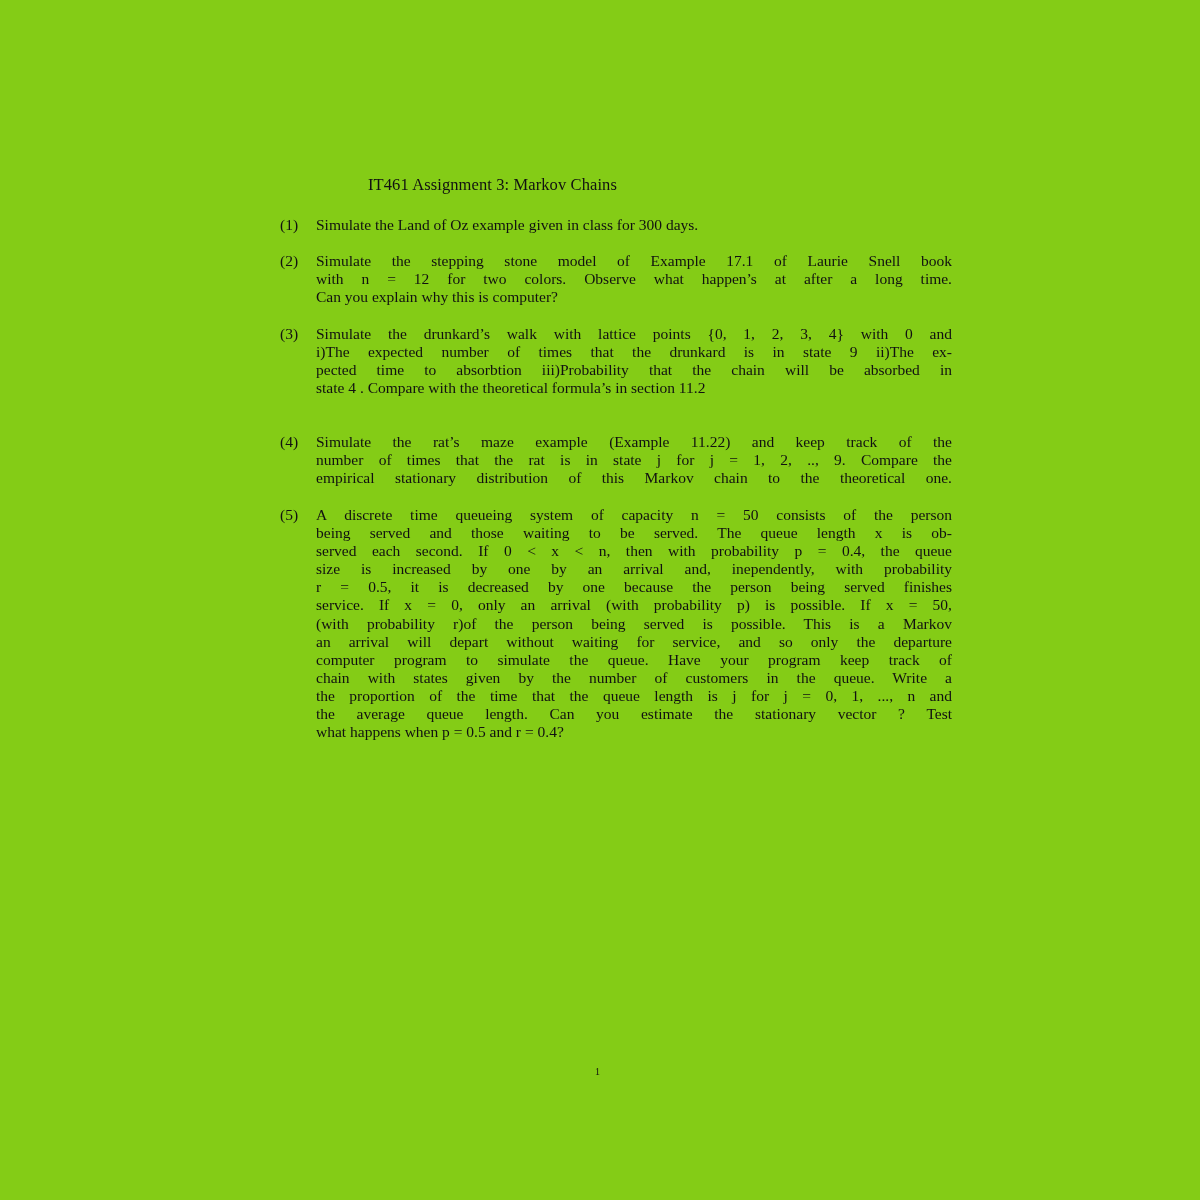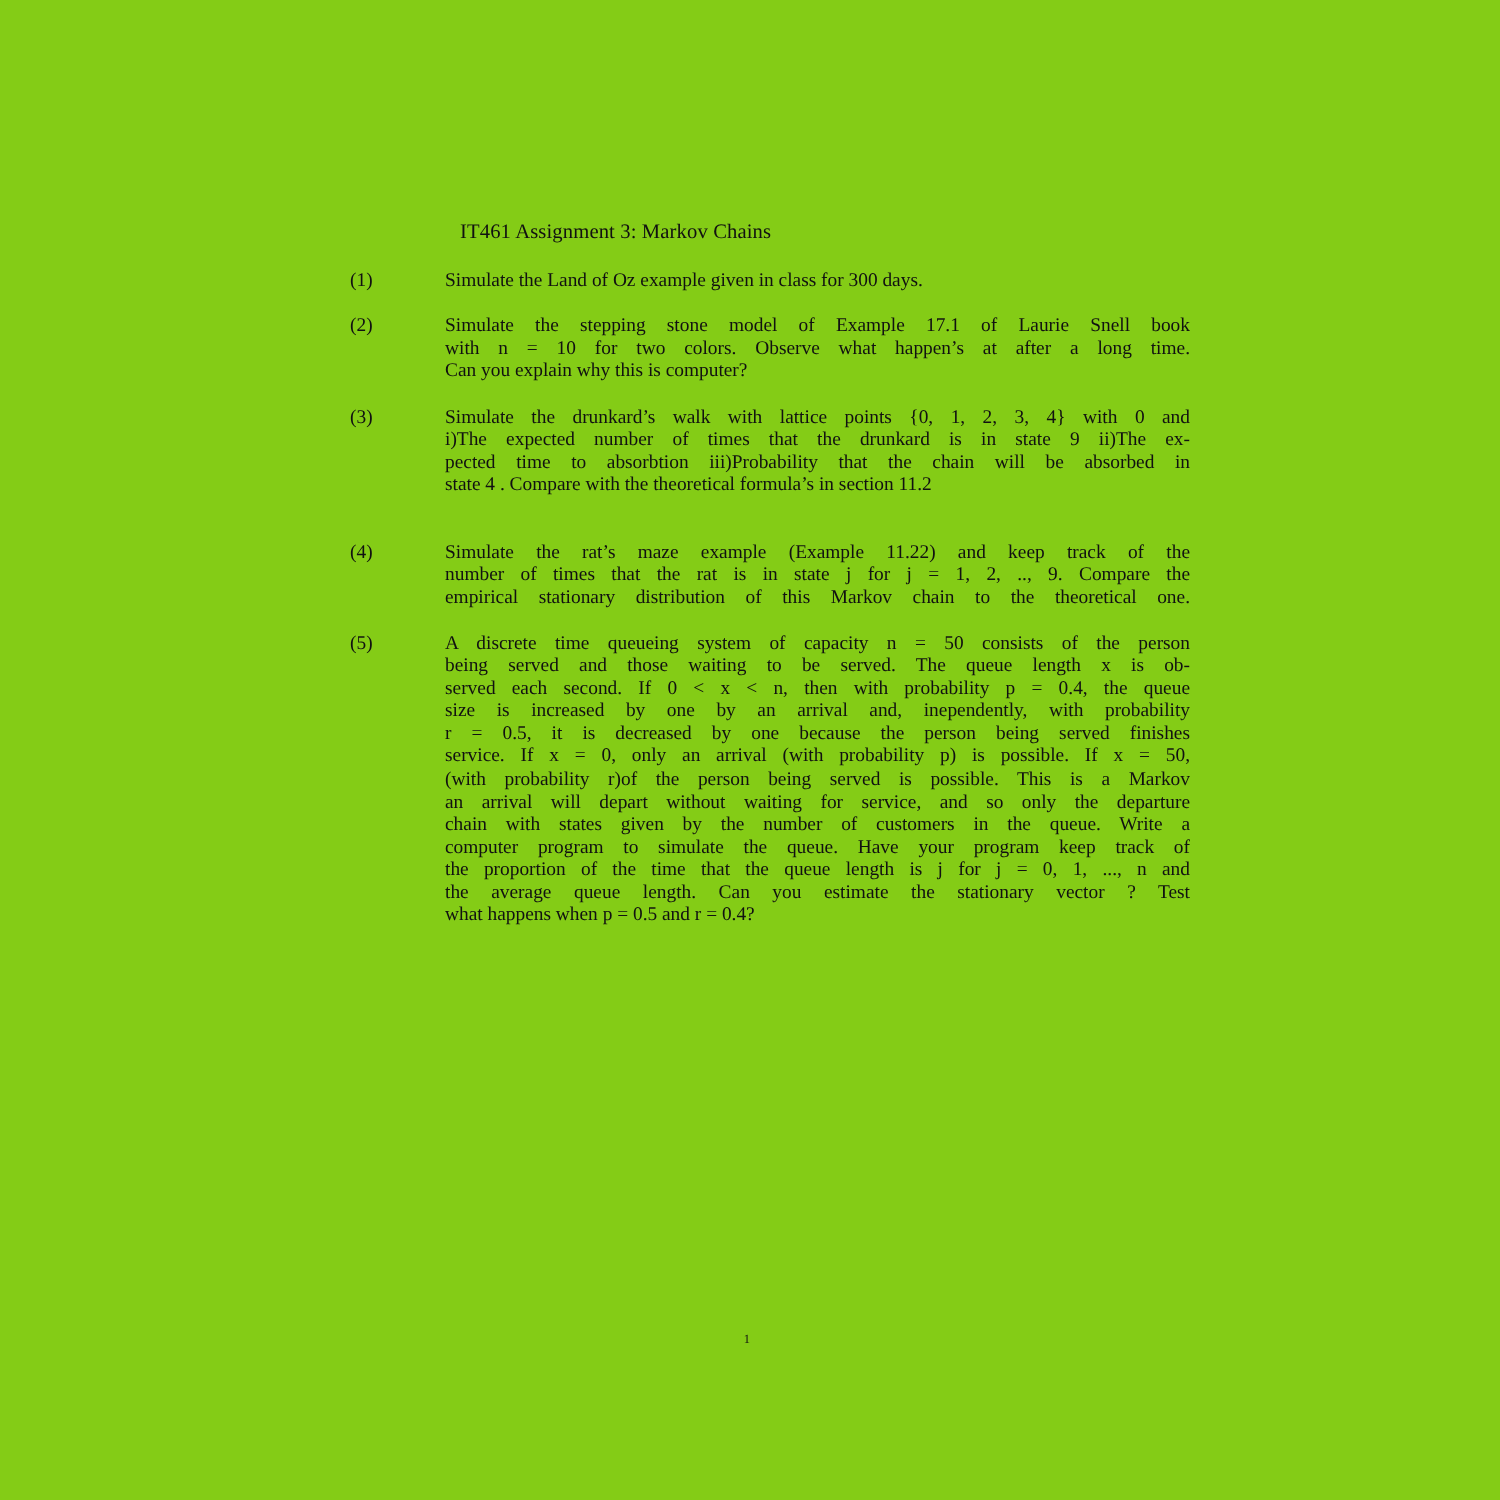--- a/index.html
+++ b/index.html
@@ -4,21 +4,21 @@
   <style>
     html, body { margin: 0; padding: 0; background: #ffffff; }
     body { width: 1200px; height: 1200px; position: relative; overflow: hidden;
            font-family: "DejaVu Serif", "Liberation Serif", serif; color: #111; }
     .page { position: absolute; left: 0; top: 0; width: 1200px; height: 1200px; background: #84cc16; padding-left: 17px; }
     .title { position: absolute; left: 368px; top: 175px; font-size: 16.5px; letter-spacing: 0.1px;
              font-family: "Liberation Serif", serif; white-space: nowrap; }
     .item { position: absolute; left: 280px; width: 672px; font-family: "Liberation Serif", serif; font-size: 15.5px; }
     .num { position: absolute; left: 0; top: 0; white-space: nowrap; }
     .body { position: absolute; left: 36px; width: 636px; top: 0; }
-    .line { display: block; height: 18.1px; line-height: 18.1px; text-align: justify; text-align-last: justify; white-space: nowrap; overflow: visible; margin-left: 40px; }
+    .line { display: block; height: 18.1px; line-height: 18.1px; text-align: justify; text-align-last: justify; white-space: nowrap; overflow: visible; }
     .line.last { text-align-last: left; }
     .line span.j { display: inline-block; width: 100%; text-align: justify; text-align-last: justify; white-space: normal; }
     .line.last span.j { text-align-last: left; }
     .pagenum { position: absolute; left: 595px; top: 1066px; font-size: 10px; font-family: "Liberation Serif", serif; }
   </style>
 </head>
 <body>
 
 <div class="page">
 
@@ -28,21 +28,21 @@
     <span class="num">(1)</span>
     <div class="body">
       <div class="line last"><span class="j">Simulate the Land of Oz example given in class for 300 days.</span></div>
     </div>
   </div>
 
   <div class="item" style="top:252px;">
     <span class="num">(2)</span>
     <div class="body">
       <div class="line"><span class="j">Simulate the stepping stone model of Example 17.1 of Laurie Snell book</span></div>
-      <div class="line"><span class="j">with n = 10 for two colors. Observe what happen’s at after a long time.</span></div>
+      <div class="line"><span class="j">with n = 12 for two colors. Observe what happen’s at after a long time.</span></div>
       <div class="line last"><span class="j">Can you explain why this is computer?</span></div>
     </div>
   </div>
 
   <div class="item" style="top:325px;">
     <span class="num">(3)</span>
     <div class="body">
       <div class="line"><span class="j">Simulate the drunkard’s walk with lattice points {0, 1, 2, 3, 4} with 0 and</span></div>
       <div class="line"><span class="j">i)The expected number of times that the drunkard is in state 9 ii)The ex-</span></div>
       <div class="line"><span class="j">pected time to absorbtion iii)Probability that the chain will be absorbed in</span></div>
@@ -63,22 +63,22 @@
     <span class="num">(5)</span>
     <div class="body">
       <div class="line"><span class="j">A discrete time queueing system of capacity n = 50 consists of the person</span></div>
       <div class="line"><span class="j">being served and those waiting to be served. The queue length x is ob-</span></div>
       <div class="line"><span class="j">served each second. If 0 &lt; x &lt; n, then with probability p = 0.4, the queue</span></div>
       <div class="line"><span class="j">size is increased by one by an arrival and, inependently, with probability</span></div>
       <div class="line"><span class="j">r = 0.5, it is decreased by one because the person being served finishes</span></div>
       <div class="line"><span class="j">service. If x = 0, only an arrival (with probability p) is possible. If x = 50,</span></div>
       <div class="line"><span class="j">(with probability r)of the person being served is possible. This is a Markov</span></div>
       <div class="line"><span class="j">an arrival will depart without waiting for service, and so only the departure</span></div>
+      <div class="line"><span class="j">computer program to simulate the queue. Have your program keep track of</span></div>
       <div class="line"><span class="j">chain with states given by the number of customers in the queue. Write a</span></div>
-      <div class="line"><span class="j">computer program to simulate the queue. Have your program keep track of</span></div>
       <div class="line"><span class="j">the proportion of the time that the queue length is j for j = 0, 1, ..., n and</span></div>
       <div class="line"><span class="j">the average queue length. Can you estimate the stationary vector ? Test</span></div>
       <div class="line last"><span class="j">what happens when p = 0.5 and r = 0.4?</span></div>
     </div>
   </div>
 
   <div class="pagenum">1</div>
 </div>
 
 </body></html>

